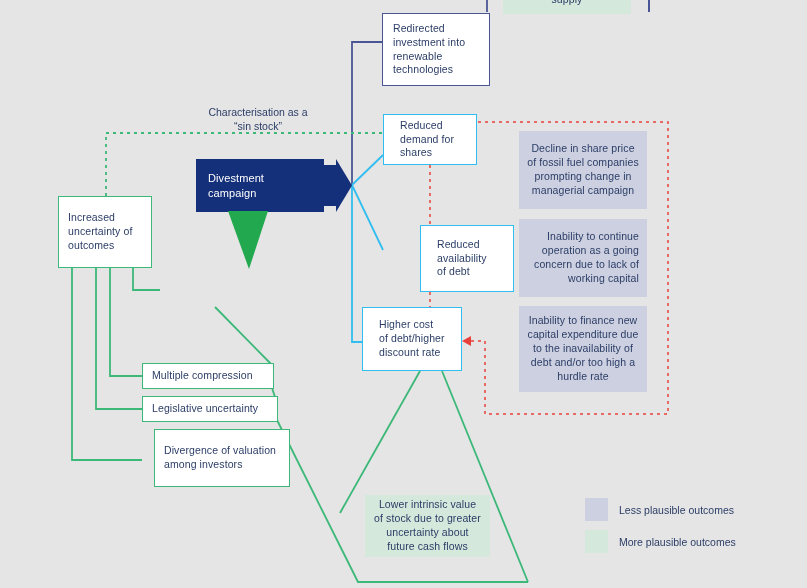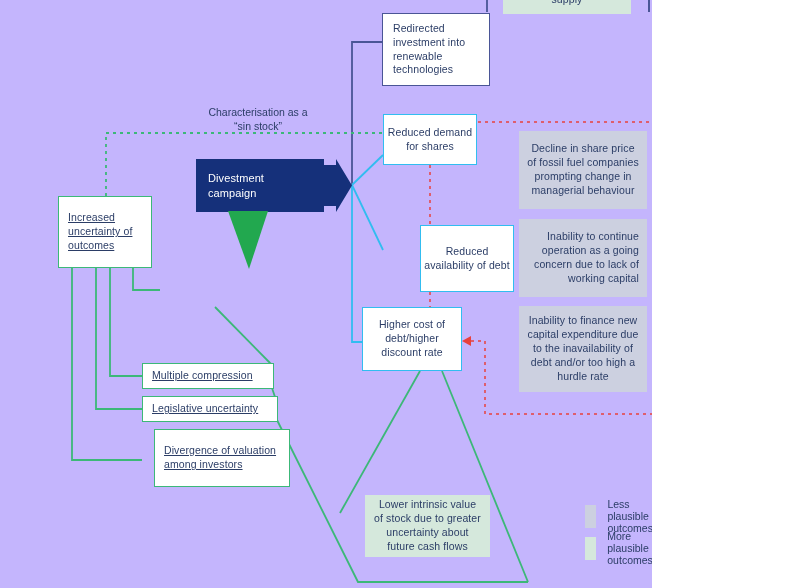--- a/index.html
+++ b/index.html
@@ -2,23 +2,23 @@
 <html><head>
 <meta charset="utf-8">
 <style>
   html, body {
     margin: 0;
     padding: 0;
     background: #ffffff;
   }
   #canvas {
     position: relative;
-    width: 652px;
+    width: 807px;
     height: 588px;
-    background: #c4b5fd;
+    background: #e5e5e5;
     overflow: hidden;
     font-family: "Liberation Sans", sans-serif;
   }
   #svg-layer {
     position: absolute;
     left: 0; top: 0;
     width: 807px;
     height: 588px;
     pointer-events: none;
   }
@@ -29,27 +29,25 @@
     align-items: center;
     font-size: 10.5px;
     line-height: 1.32;
     color: #2b3d66;
     letter-spacing: 0.1px;
   }
   .node.boxed {
     background: #ffffff;
     border: 1.6px solid #3cb878;
     padding: 6px 9px;
-    text-decoration: underline;
   }
   .node.blue-box {
     background: #ffffff;
     border: 1.6px solid #31bdf0;
-    padding: 7px 1px;
-    text-align: center;
+    padding: 7px 16px;
   }
   .node.navy-box {
     background: #ffffff;
     border: 1.6px solid #4a5596;
     padding: 7px 10px;
   }
   .node.fill-grey {
     background: #ccd0e0;
     border: none;
     text-align: center;
@@ -188,21 +186,21 @@
 
   <div class="node blue-box" style="left:375px; top:225px; width:94px; height:67px;margin-left:45px;">
     <span>Reduced availability of debt</span>
   </div>
 
   <div class="node blue-box" style="left:362px; top:307px; width:100px; height:64px;">
     <span>Higher cost of debt/higher discount rate</span>
   </div>
 
   <div class="node fill-grey" style="left:519px; top:131px; width:128px; height:78px;">
-    <span>Decline in share price of fossil fuel companies prompting change in managerial behaviour</span>
+    <span>Decline in share price of fossil fuel companies prompting change in managerial campaign</span>
   </div>
 
   <div class="node fill-grey" style="left:519px; top:219px; width:128px; height:78px;text-align:right;">
     <span>Inability to continue operation as a going concern due to lack of working capital</span>
   </div>
 
   <div class="node fill-grey" style="left:519px; top:306px; width:128px; height:86px;">
     <span>Inability to finance new capital expenditure due to the inavailability of debt and/or too high a hurdle rate</span>
   </div>
 

